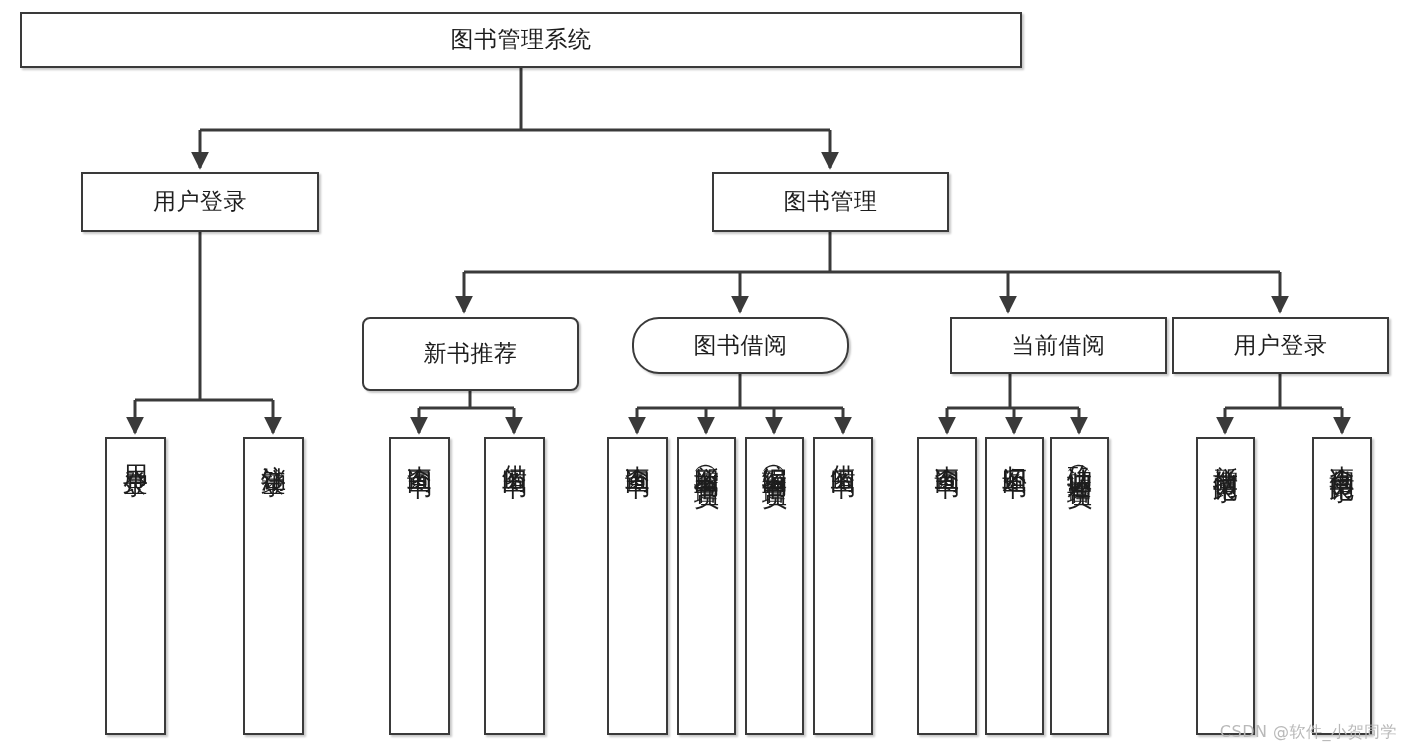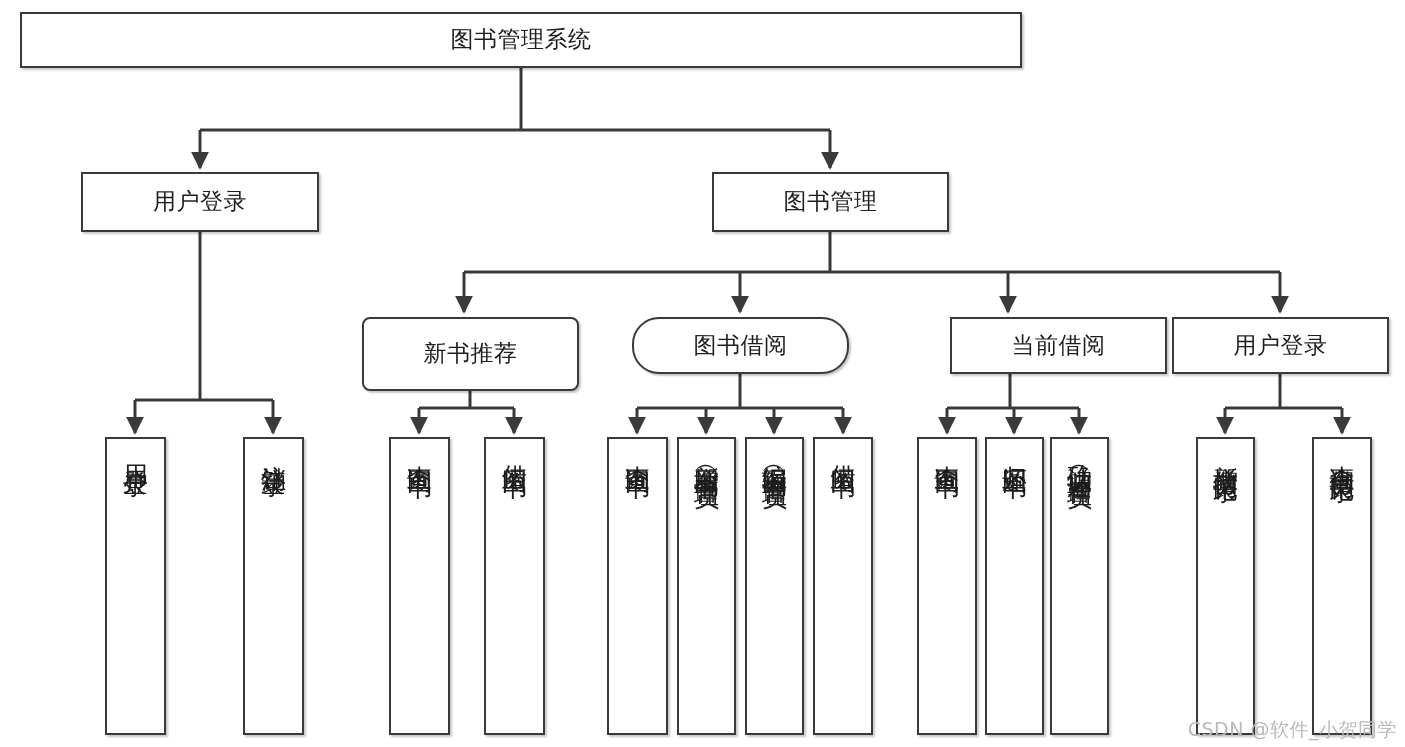--- a/index.html
+++ b/index.html
@@ -63,21 +63,21 @@
     text-orientation: upright;
     font-size: 25px;
     letter-spacing: 3px;
     line-height: 1;
     white-space: nowrap;
   }
   #watermark {
     position: absolute;
     right: 8px;
     bottom: 4px;
-    font-size: 19px;
+    font-size: 16px;
     color: #b9b9b9;
     letter-spacing: 0.5px;
     z-index: 5;
     white-space: nowrap;
   }
 </style>
 </head>
 <body>
 
 <div id="diagram-root">

